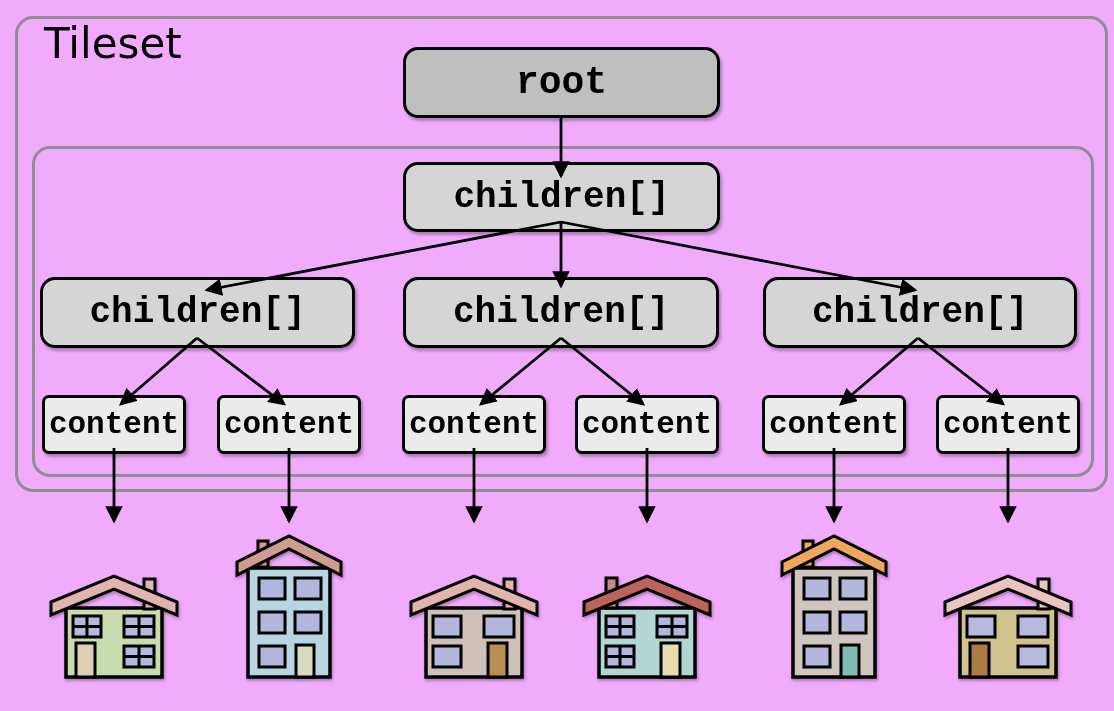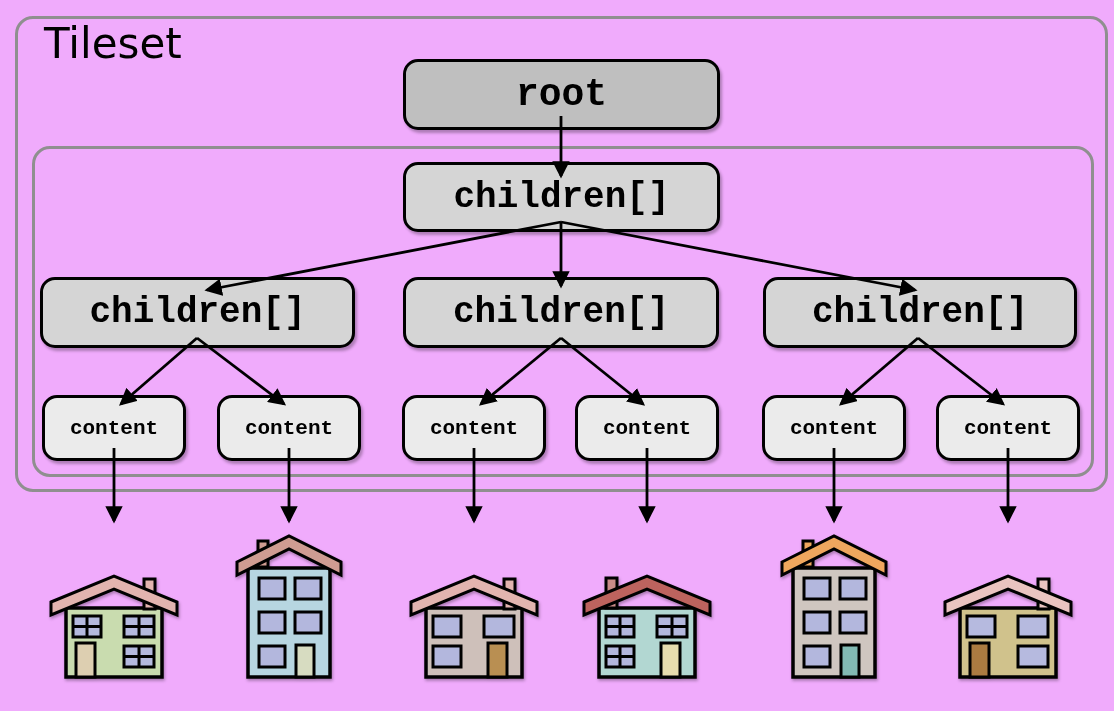--- a/index.html
+++ b/index.html
@@ -10,27 +10,27 @@
   .group.outer{left:15px;top:16px;width:1093px;height:476px;}
   .group.inner{left:32px;top:146px;width:1062px;height:331px;}
   .group-label{position:absolute;font-size:42px;line-height:1;color:#000;z-index:2;
                font-family:"DejaVu Sans","Liberation Sans",sans-serif;}
   .group-label.outer-label{left:44px;top:23px;}
   .group-label.inner-label{left:49px;top:170px;}
   .node{position:absolute;box-sizing:border-box;display:flex;align-items:center;justify-content:center;
         border:3px solid var(--node-border,#000);border-radius:15px;z-index:3;
         font-family:"Liberation Mono","DejaVu Sans Mono",monospace;font-weight:700;color:#000;
         box-shadow:2px 3px 3px rgba(0,0,0,0.28);}
-  .node.root{left:403px;top:47px;width:317px;height:71px;font-size:38px;background:var(--root-fill,#bfbfbf);margin-top:12px;}
+  .node.root{left:403px;top:47px;width:317px;height:71px;font-size:38px;background:var(--root-fill,#bfbfbf);}
   .node.ch{background:var(--children-fill,#d5d5d5);font-size:36px;}
   .node.ch-top{left:403px;top:162px;width:317px;height:70px;}
   .node.ch-left{left:40px;top:277px;width:315px;height:71px;}
   .node.ch-mid{left:403px;top:277px;width:316px;height:71px;}
   .node.ch-right{left:763px;top:277px;width:314px;height:71px;}
-  .node.content{background:var(--content-fill,#ebebeb);font-size:21px;top:395px;width:144px;height:66px;border-radius:15px;}
+  .node.content{background:var(--content-fill,#ebebeb);font-size:31px;top:395px;width:144px;height:59px;border-radius:7px;}
   .node.c1{left:42px}.node.c2{left:217px}.node.c3{left:402px}
   .node.c4{left:575px}.node.c5{left:762px}.node.c6{left:936px}
   #arrows{position:absolute;left:0;top:0;width:1114px;height:711px;z-index:5;pointer-events:none;}
   .house{position:absolute;top:530px;width:140px;height:150px;z-index:4;
          filter:drop-shadow(1.5px 2px 1.5px rgba(0,0,0,0.30));}
 </style>
 </head>
 <body>
 
 <div class="canvas">

